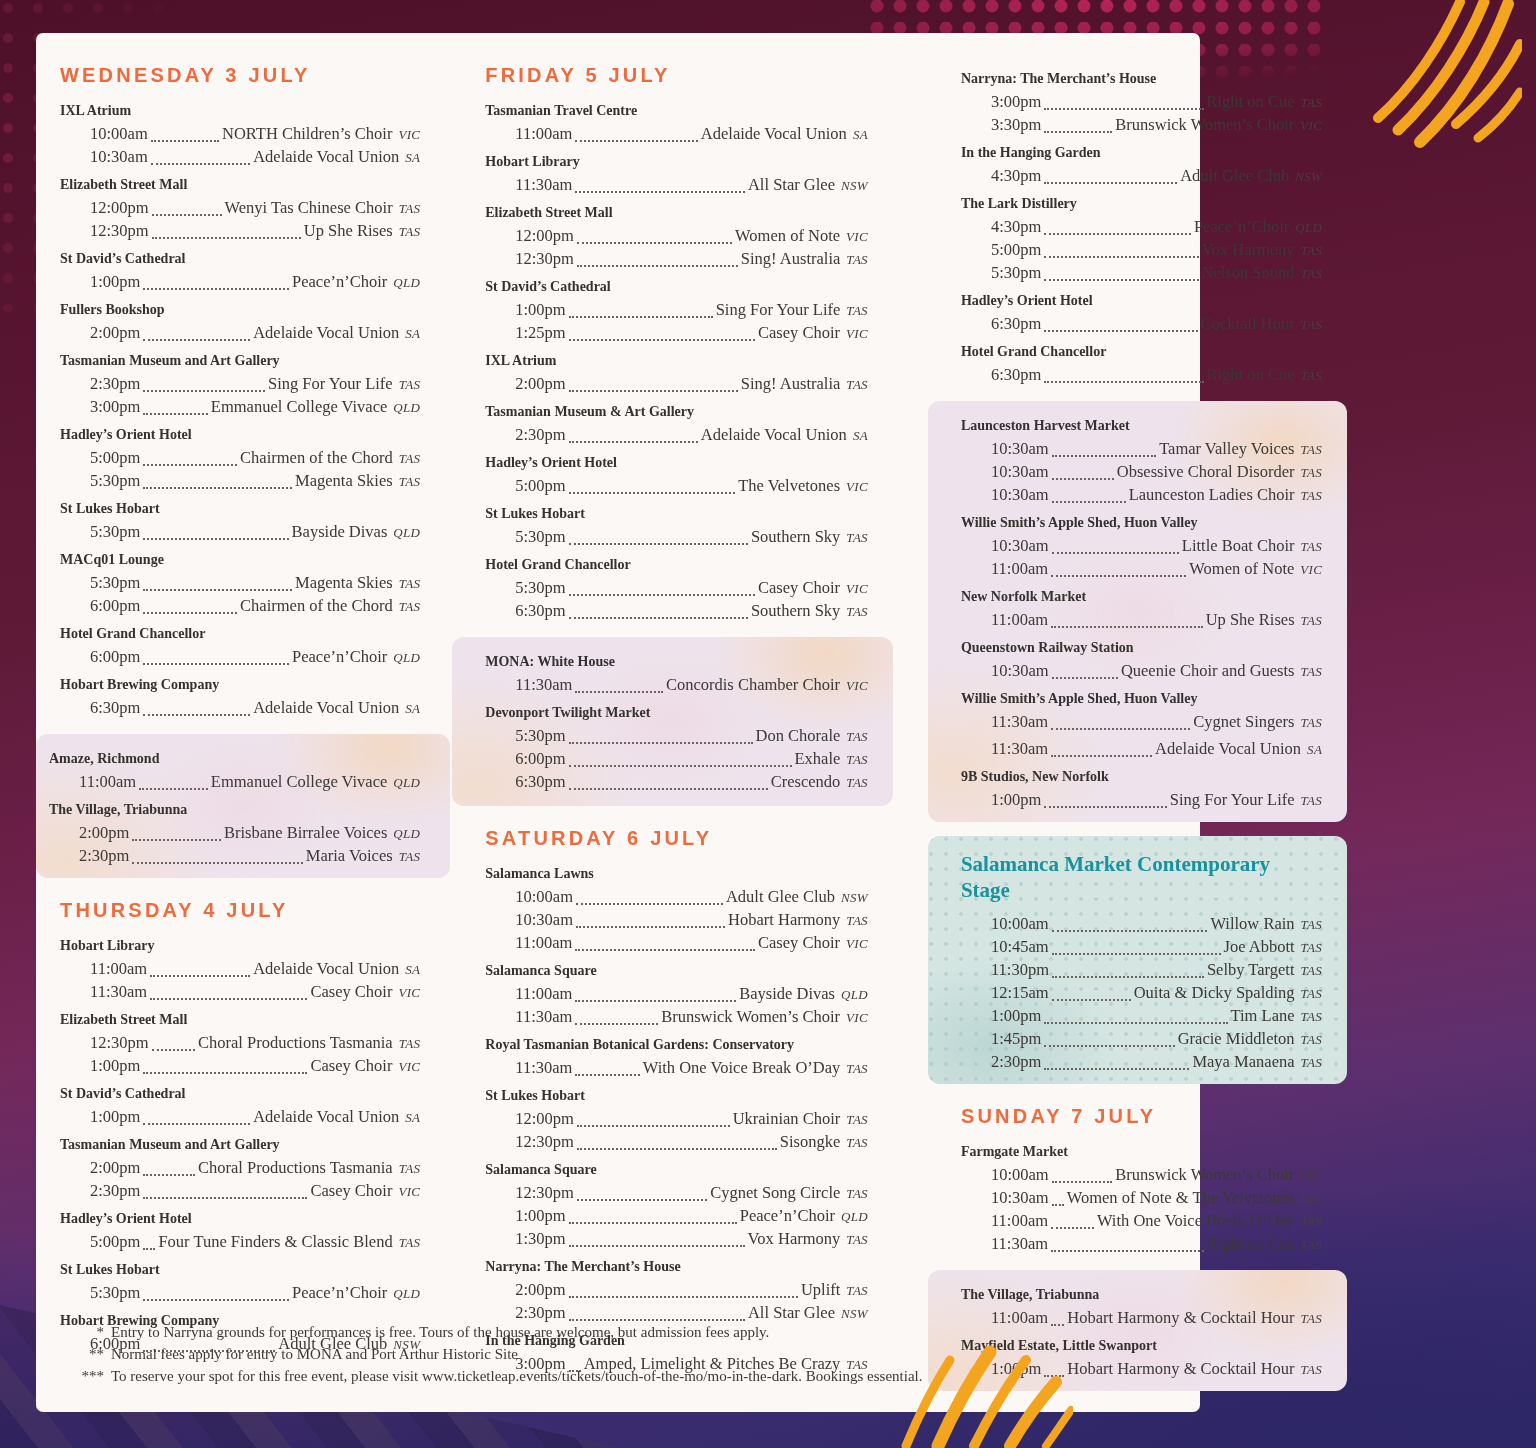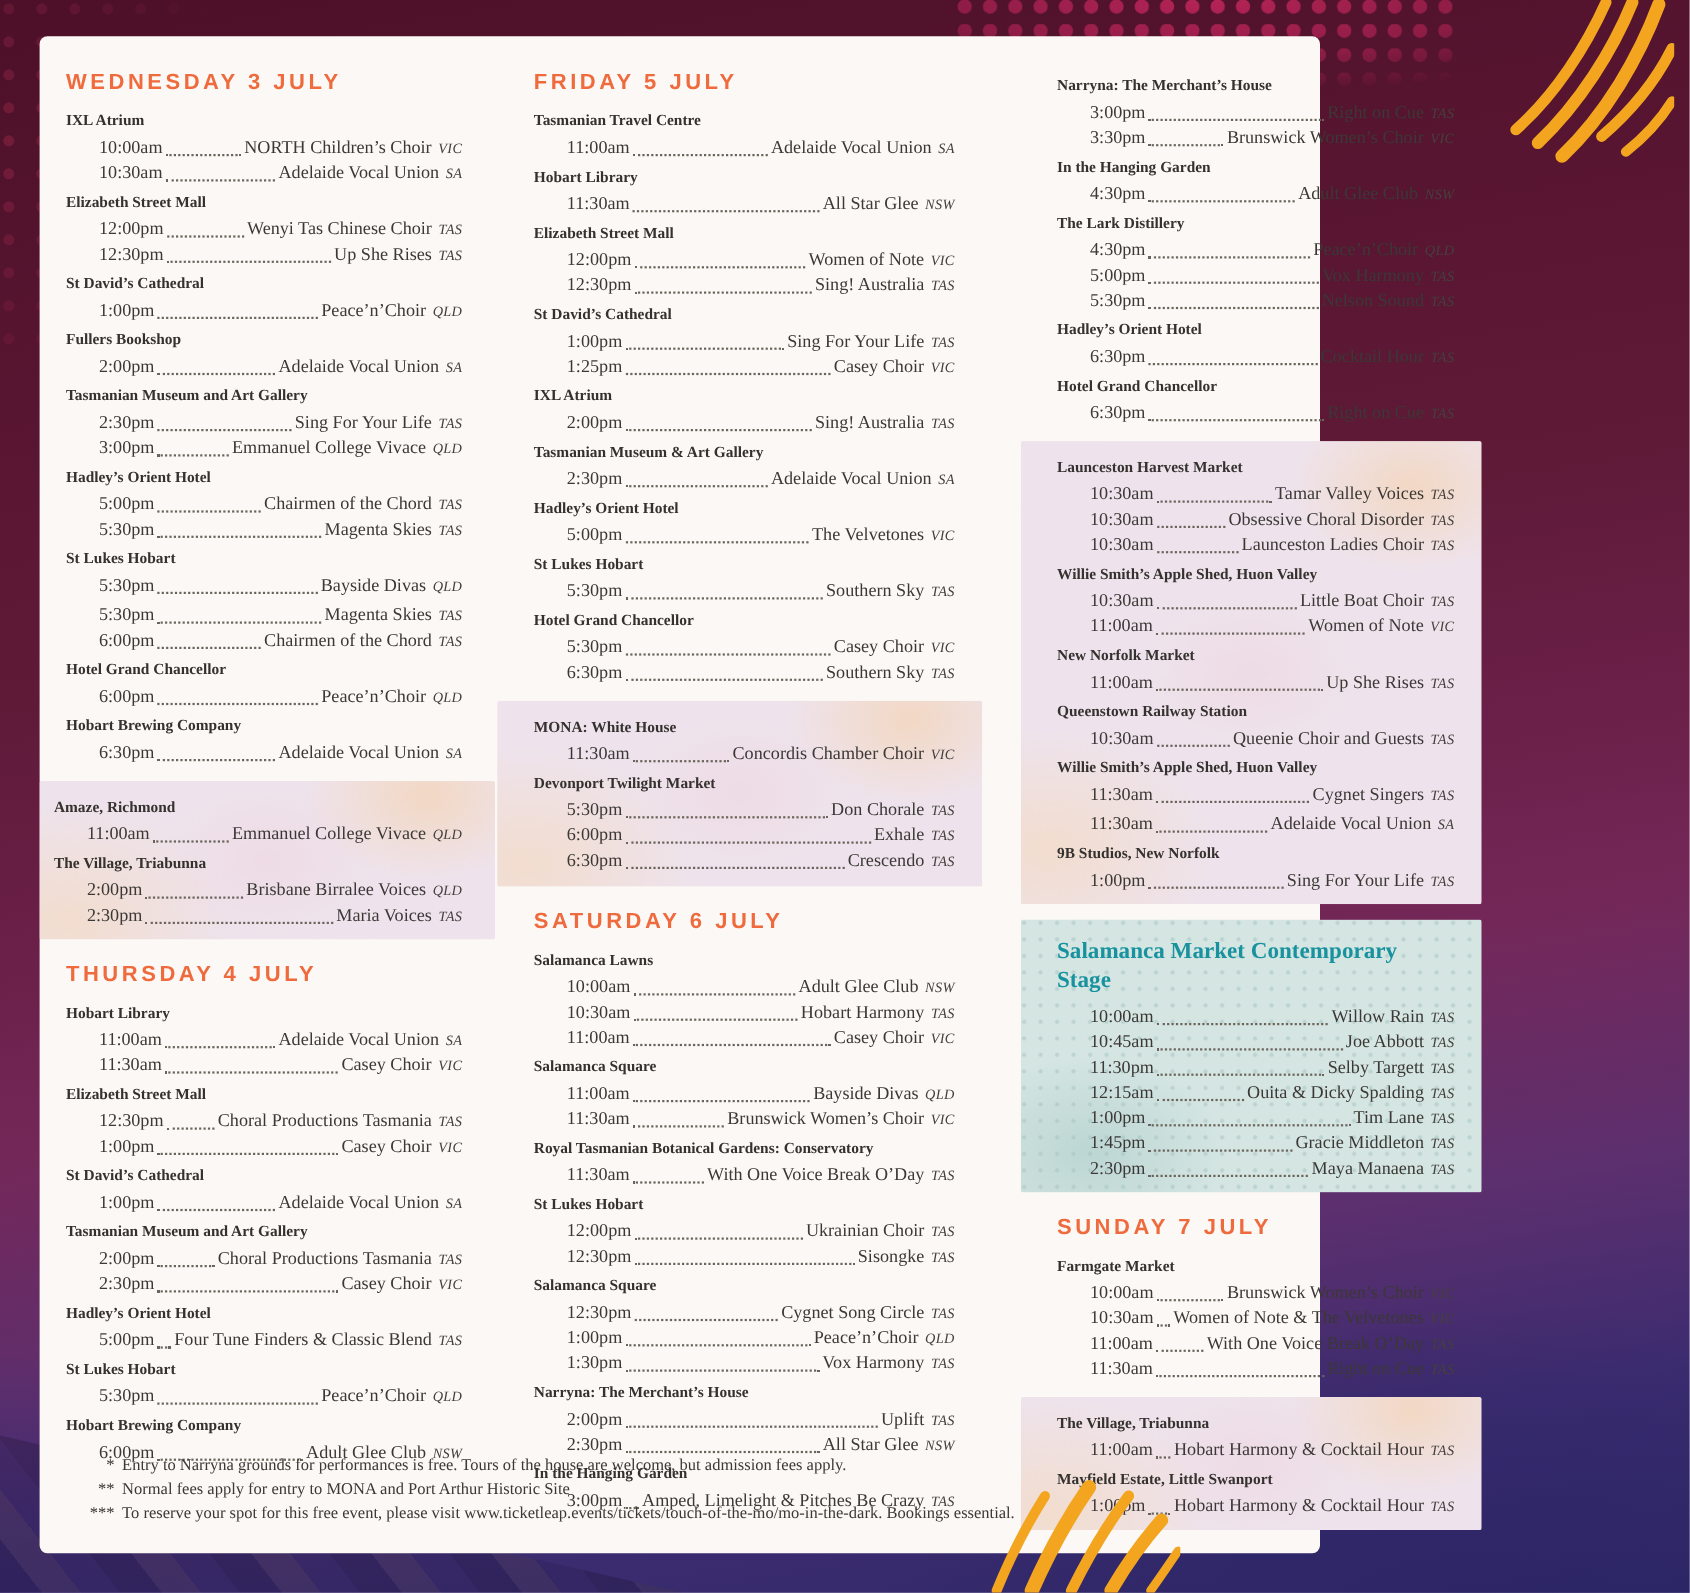--- a/index.html
+++ b/index.html
@@ -31,21 +31,21 @@
   .day-header:not(:first-child){margin-top:20px;}
   .group{margin:0;}
   .venue{margin-top:4px;}
   .venue-name{font-weight:700;font-size:14px;line-height:24px;color:#34312e;}
   .event{display:flex;align-items:baseline;line-height:22px;font-size:16.5px;padding-left:30px;}
   .time{white-space:nowrap;}
   .dots{flex:1 1 auto;border-bottom:2px dotted #6b645d;margin:0 3px 4px 3px;align-self:flex-end;min-width:12px;}
   .act{white-space:nowrap;}
   .state{font-style:italic;font-size:13px;margin-left:6px;color:#44403c;letter-spacing:.3px;white-space:nowrap;}
   
-  .hl{border-radius:2px;}
+  .hl{border-radius:12px;}
   .hl.pink{
     background:
       radial-gradient(160px 110px at 85% 10%, rgba(246,207,163,.55), rgba(246,207,163,0) 70%),
       radial-gradient(210px 150px at 6% 88%, rgba(246,214,176,.5), rgba(246,214,176,0) 72%),
       radial-gradient(140px 100px at 50% 50%, rgba(238,209,219,.45), rgba(238,209,219,0) 70%),
       #eee3ec;
   }
   .hl.teal{
     background:
       radial-gradient(circle at 3px 3px, rgba(158,190,188,.45) 1.6px, rgba(158,190,188,0) 2.2px),
@@ -195,20 +195,21 @@
           <div class="venue">
             <div class="venue-name">St Lukes Hobart</div>
             <div class="event">
               <span class="time">5:30pm</span>
               <span class="dots"></span>
               <span class="act">Bayside Divas</span>
               <span class="state">QLD</span>
             </div>
           </div>
           <div class="venue">
+            <div class="venue-name">MACq01 Lounge</div>
             <div class="event">
               <span class="time">5:30pm</span>
               <span class="dots"></span>
               <span class="act">Magenta Skies</span>
               <span class="state">TAS</span>
             </div>
             <div class="event">
               <span class="time">6:00pm</span>
               <span class="dots"></span>
               <span class="act">Chairmen of the Chord</span>

